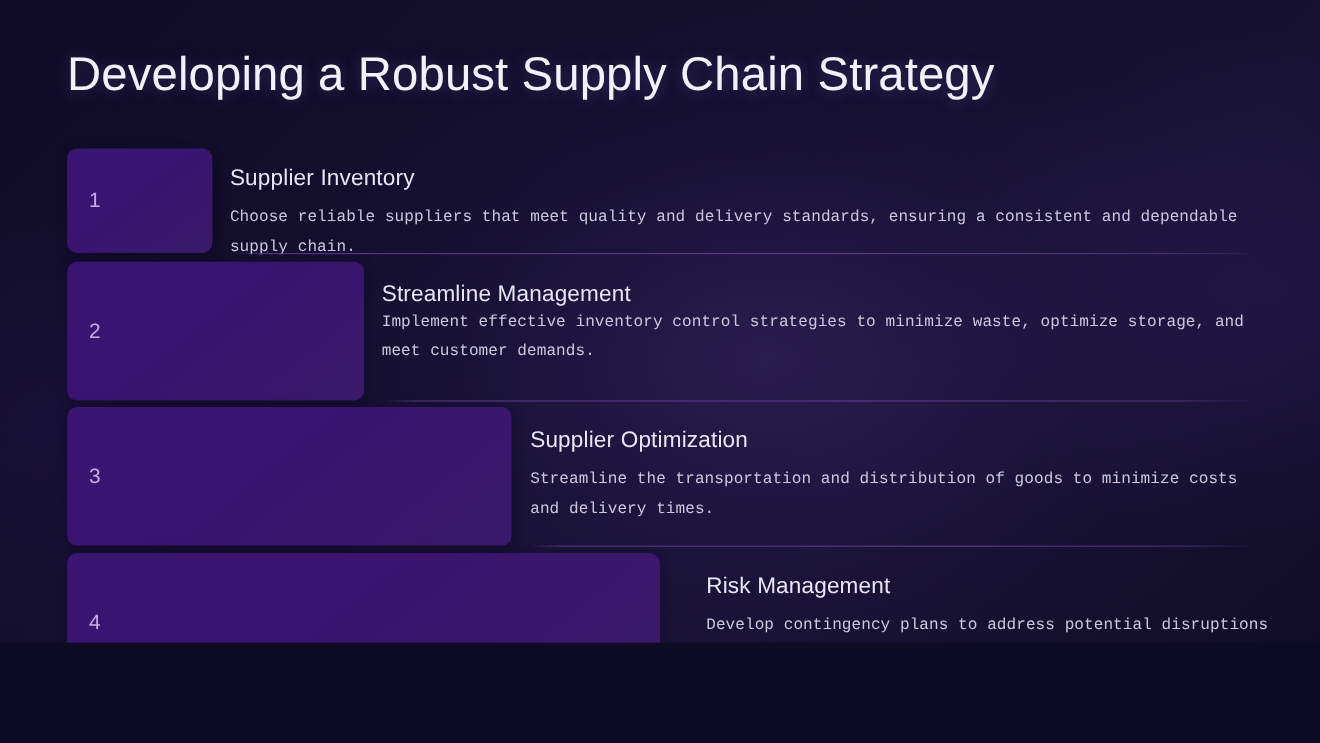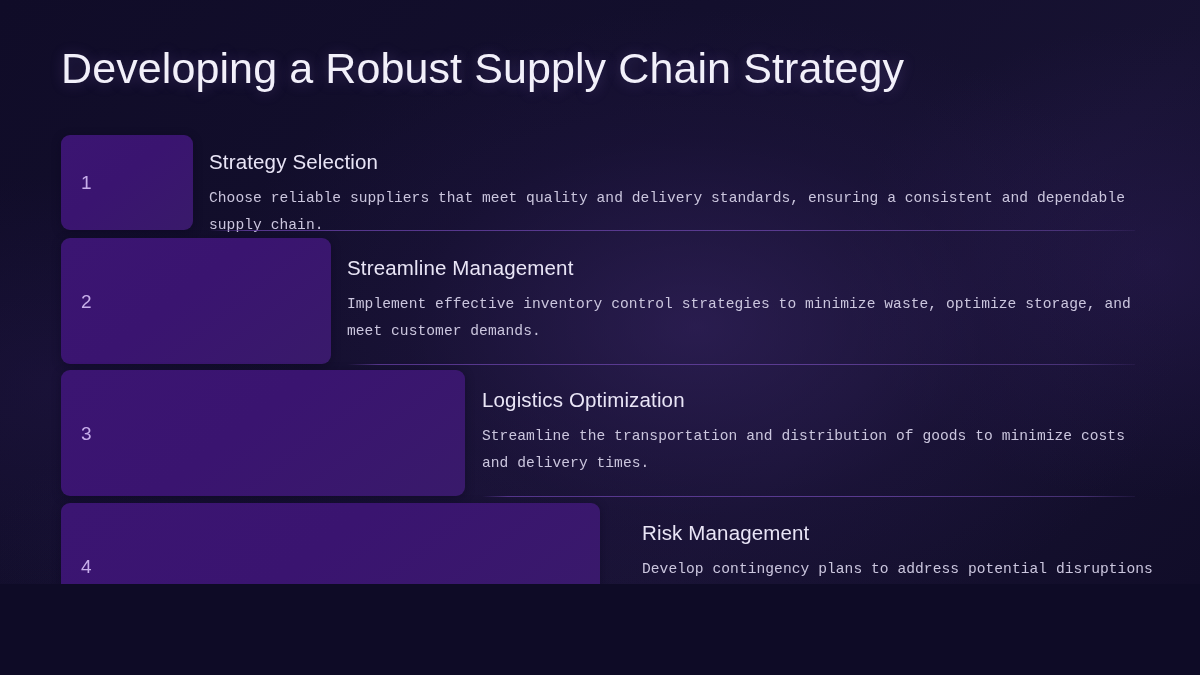--- a/index.html
+++ b/index.html
@@ -102,21 +102,21 @@
   #row1 { top: 135px; height: 104px; }
   #row1 .numbox { width: 132px; height: 95px; }
   #row1 .rowtext { left: 148px; top: 15px; width: 926px; }
   #row1 .rowdesc { margin-top: 11px; }
   #row1 .divider { left: 148px; top: 95px; width: 926px; }
 
   
   #row2 { top: 238px; height: 133px; }
   #row2 .numbox { width: 270px; height: 126px; }
   #row2 .rowtext { left: 286px; top: 18px; width: 788px; }
-  #row2 .rowdesc { margin-top: 11px; }
+  #row2 .rowdesc { }
   #row2 .divider { left: 286px; top: 126px; width: 788px; }
 
   
   #row3 { top: 370px; height: 133px; }
   #row3 .numbox { width: 404px; height: 126px; }
   #row3 .rowtext { left: 421px; top: 18px; width: 653px; }
   #row3 .rowdesc { margin-top: 11px; }
   #row3 .divider { left: 421px; top: 126px; width: 653px; }
 
   
@@ -130,21 +130,21 @@
 
 <div id="slide">
 
   <div id="title">Developing a Robust Supply Chain Strategy</div>
 
   <div class="row" id="row1">
     <div class="numbox">
       <span class="num">1</span>
     </div>
     <div class="rowtext">
-      <div class="rowhead">Strategy Selection</div>
+      <div class="rowhead">Supplier Inventory</div>
       <div class="rowdesc">Choose reliable suppliers that meet quality and delivery standards, ensuring a consistent and dependable supply chain.</div>
     </div>
     <div class="divider"></div>
   </div>
 
   <div class="row" id="row2">
     <div class="numbox">
       <span class="num">2</span>
     </div>
     <div class="rowtext">
@@ -152,21 +152,21 @@
       <div class="rowdesc">Implement effective inventory control strategies to minimize waste, optimize storage, and meet customer demands.</div>
     </div>
     <div class="divider"></div>
   </div>
 
   <div class="row" id="row3">
     <div class="numbox">
       <span class="num">3</span>
     </div>
     <div class="rowtext">
-      <div class="rowhead">Logistics Optimization</div>
+      <div class="rowhead">Supplier Optimization</div>
       <div class="rowdesc">Streamline the transportation and distribution of goods to minimize costs and delivery times.</div>
     </div>
     <div class="divider"></div>
   </div>
 
   <div class="row" id="row4">
     <div class="numbox">
       <span class="num">4</span>
     </div>
     <div class="rowtext">

